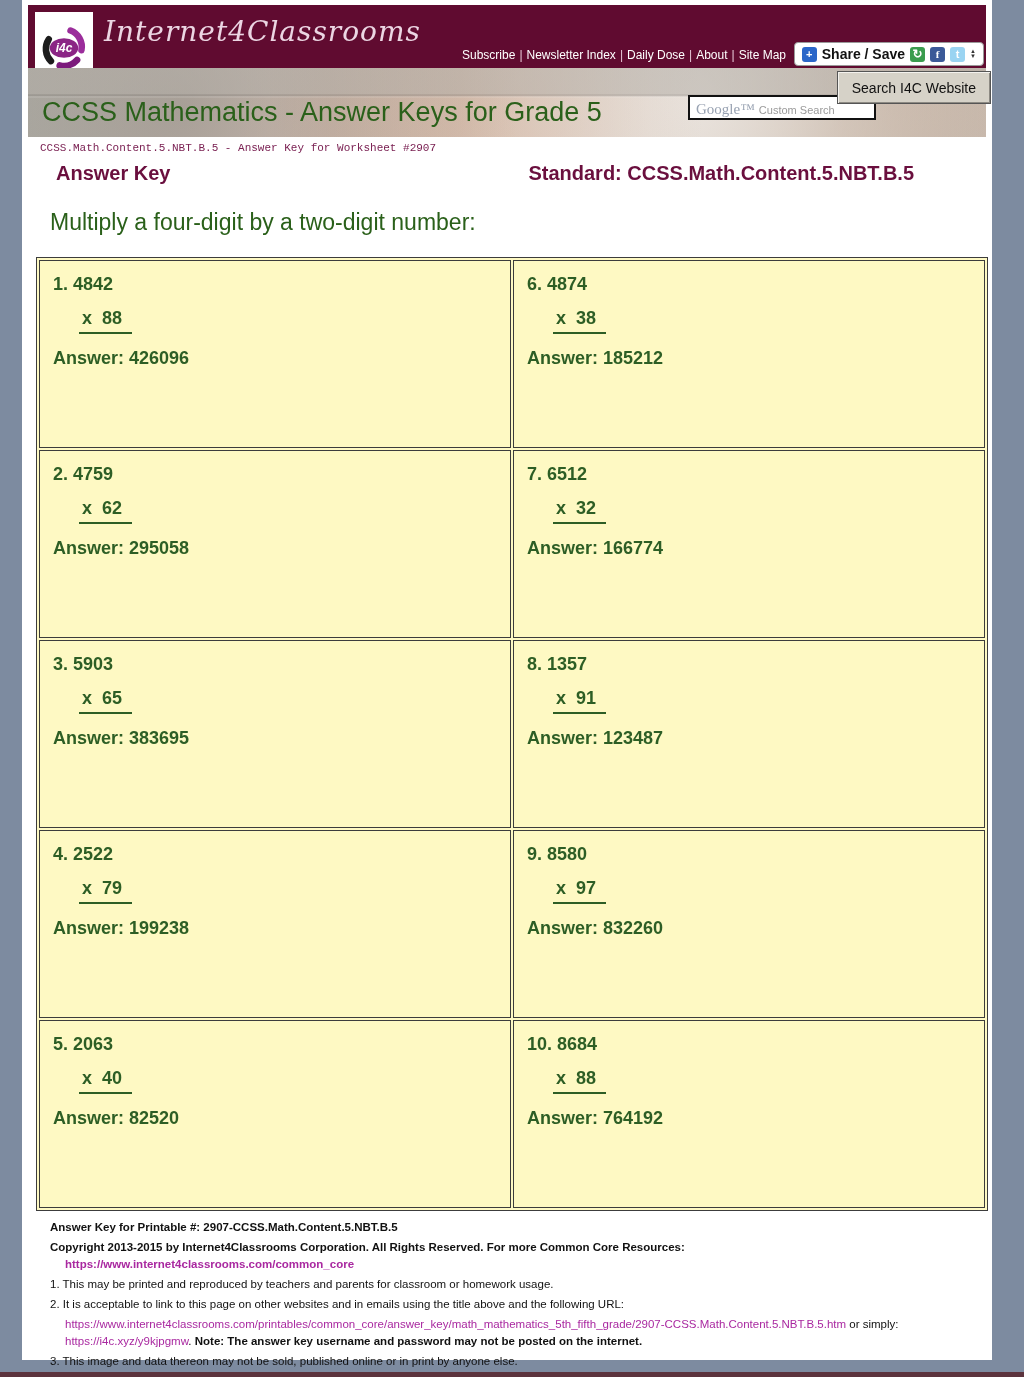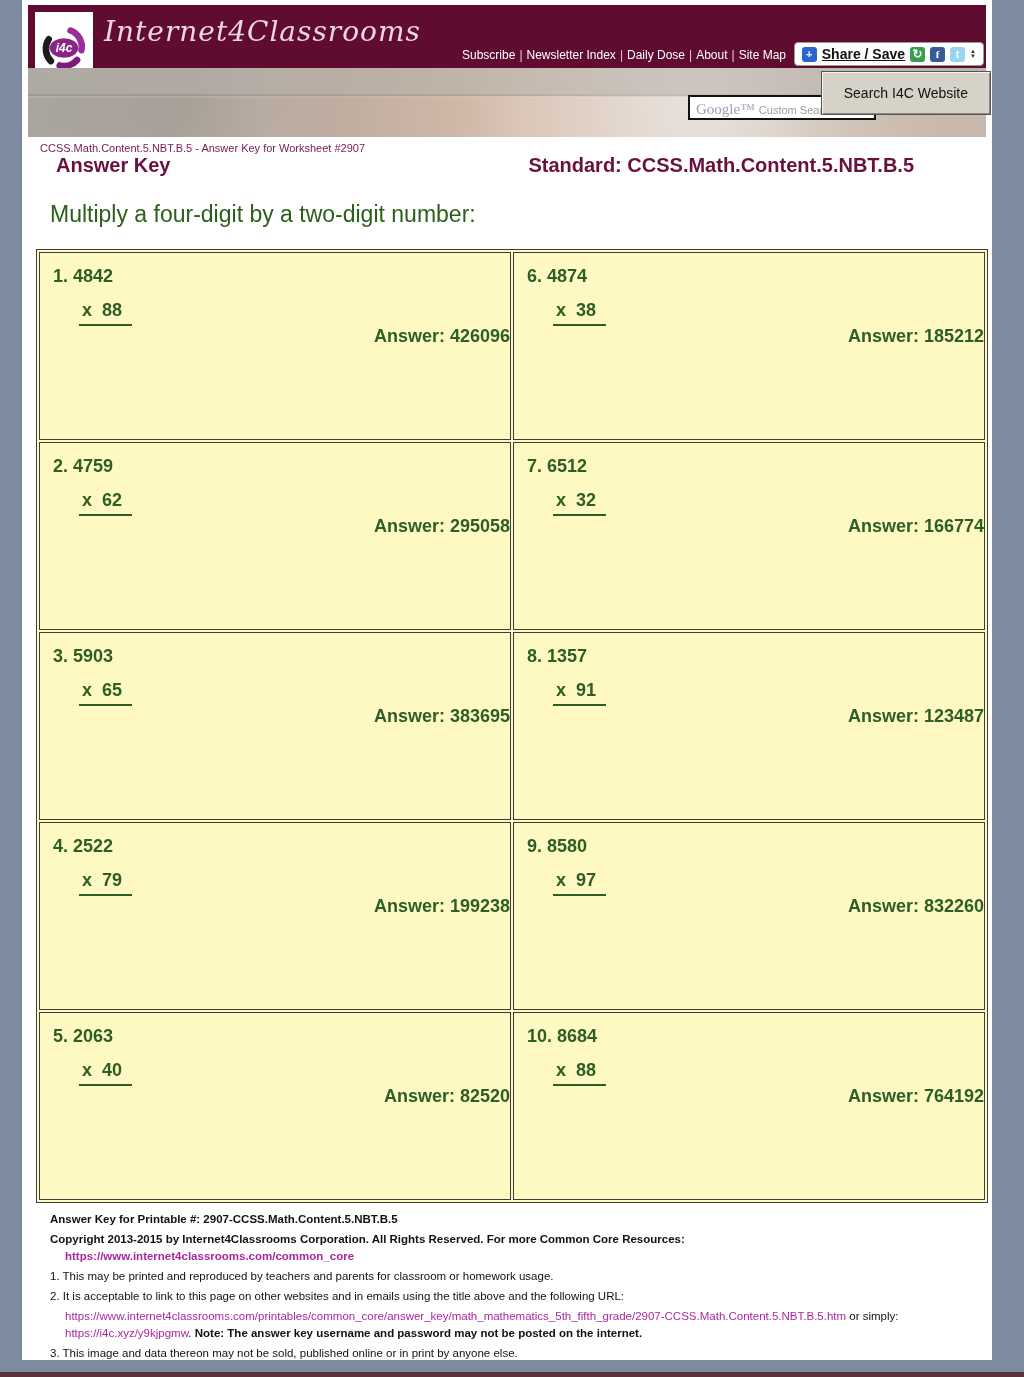--- a/index.html
+++ b/index.html
@@ -55,21 +55,21 @@
   }
   .ss-icon{
     width:15px;height:15px;border-radius:3px;color:#fff;
     font-size:11px;font-weight:bold;line-height:15px;text-align:center;
     display:inline-block;
   }
   .ss-plus{background:#2a66c9;}
   .ss-share{background:#3a9c4e;font-size:12px;}
   .ss-fb{background:#3b5998;font-family:"Liberation Serif",serif;}
   .ss-tw{background:#9ad4f2;color:#fff;}
-  .ss-label{font-size:14px;font-weight:bold;color:#111;text-decoration:underline;}
+  .ss-label{font-size:14px;font-weight:bold;color:#111;}
   .ss-updown{display:flex;flex-direction:column;line-height:5px;font-size:6px;color:#333;}
   
   .photo-band{
     position:absolute;left:6px;right:6px;top:68px;height:69px;
     background:
       linear-gradient(to bottom, rgba(180,175,168,.55) 0 26px, rgba(120,115,110,.45) 27px, rgba(240,238,235,.25) 29px, transparent 30px),
       radial-gradient(circle at 16% 55%, rgba(85,82,78,.30), transparent 42%),
       radial-gradient(circle at 46% 70%, rgba(215,185,165,.55), transparent 45%),
       radial-gradient(circle at 70% 45%, rgba(238,233,228,.85), transparent 55%),
       radial-gradient(circle at 90% 55%, rgba(160,128,105,.45), transparent 48%),
@@ -88,34 +88,34 @@
     font-size:12px;padding:0 4px;background:transparent;
   }
   .search-watermark{
     position:absolute;left:6px;top:3px;pointer-events:none;white-space:nowrap;
   }
   .wm-brand{
     font-family:"Liberation Serif",serif;font-size:15px;color:#98a2b2;
   }
   .wm-text{font-size:11px;color:#9b9b9b;margin-left:4px;}
   .search-btn{
-    position:absolute;right:-5px;top:3px;height:44px;padding:0 22px;
+    position:absolute;right:-5px;top:3px;height:33px;padding:0 14px;
     background:#d6d2c8;border:1px solid #555;
     box-shadow:inset 1px 1px 0 #f4f2ee, inset -1px -1px 0 #8d8a83;
     font-size:14px;color:#111;cursor:pointer;
     font-family:"Liberation Sans",sans-serif;
   }
   
   .content{position:absolute;left:0;right:0;top:137px;}
   .breadcrumb{
-    margin:5px 0 0 18px;font-size:11px;color:var(--breadcrumb-maroon);
+    margin:5px 0 0 18px;font-size:11px;color:var(--breadcrumb-maroon);font-family:Liberation Mono, monospace;
   }
   .heading-row{
     display:flex;justify-content:space-between;
-    margin:0 78px 0 34px;
+    margin:8px 78px 0 34px;
   }
   .heading-row h2{
     font-size:20px;color:var(--heading-maroon);font-weight:bold;
   }
   .description{margin:18px 0 0 28px;font-size:11px;color:#4e4e4e;}
   .instruction{margin:24px 0 0 28px;font-size:23px;color:var(--title-green);}
   
   table.problems{
     margin:21px 0 0 14px;width:952px;
     border-collapse:separate;border-spacing:2px;
@@ -124,21 +124,21 @@
   table.problems td{
     width:50%;height:188px;border:1px solid #3c3c3c;
     vertical-align:top;padding:13px 0 0 13px;
     color:var(--green);font-weight:bold;font-size:18px;
   }
   .p-mul{margin:13px 0 0 26px;}
   .mul-underline{
     display:inline-block;white-space:pre;
     border-bottom:2px solid currentColor;padding:0 10px 3px 3px;
   }
-  .p-ans{text-align:right;}
+  .p-ans{margin-top:14px;}
   
   .footer{
     margin:8px 14px 0 28px;font-size:11.5px;color:#111;line-height:17px;
   }
   .footer p{margin-top:3px;}
   .f-bold{font-weight:bold;}
   .footer a{color:var(--magenta);text-decoration:none;cursor:pointer;margin-left:15px;}
   .footer a.bold-link{font-weight:bold;}
 </style>
 </head>
@@ -165,20 +165,21 @@
       <span class="ss-icon ss-fb">f</span>
       <span class="ss-icon ss-tw">t</span>
       <span class="ss-updown">
         <span>▲</span>
         <span>▼</span>
       </span>
     </div>
   </div>
 
   <div class="photo-band">
+    <div class="page-title">CCSS Mathematics - Answer Keys for Grade 5</div>
     <div class="search-wrap">
       <input type="text" style="">
       <span class="search-watermark">
         <span class="wm-brand">Google™</span><span class="wm-text">Custom Search</span>
       </span>
     </div>
     <button class="search-btn">Search I4C Website</button>
   </div>
 
   <div class="content">

